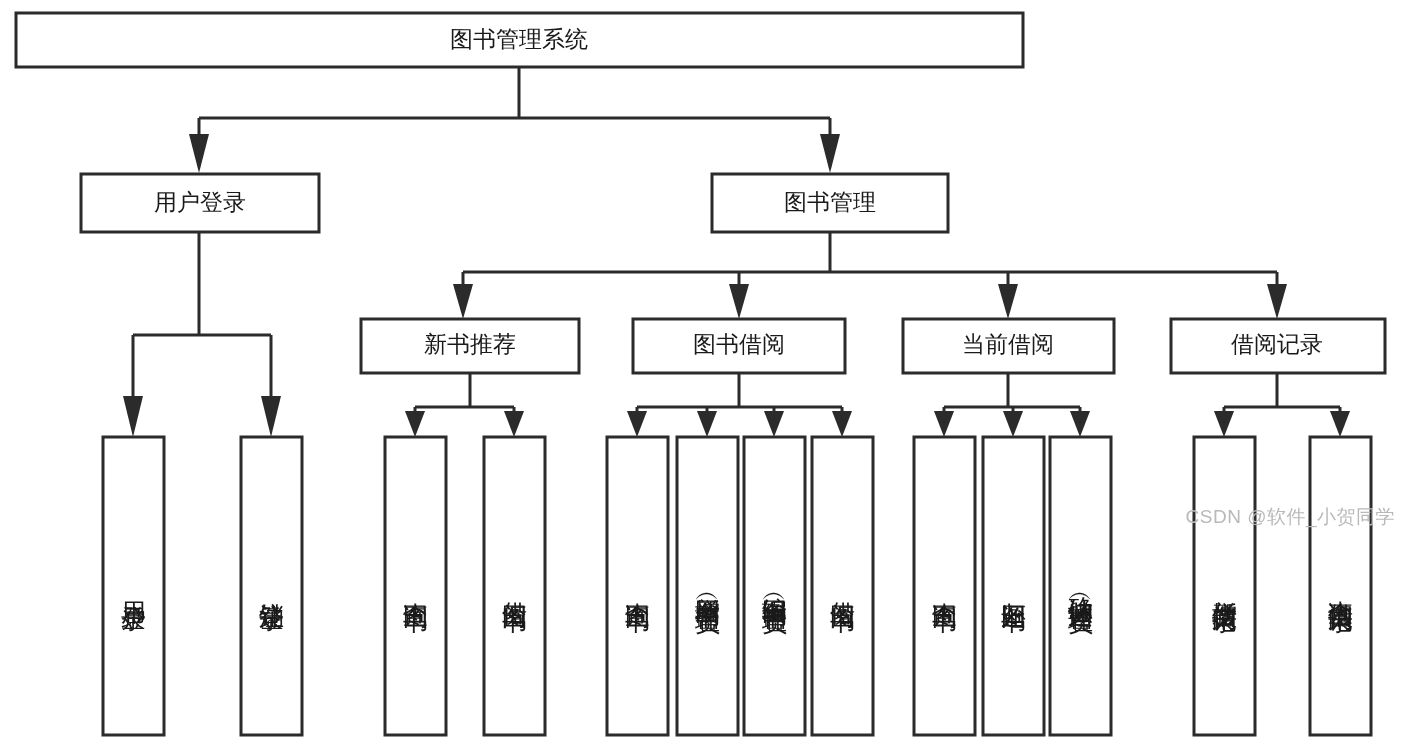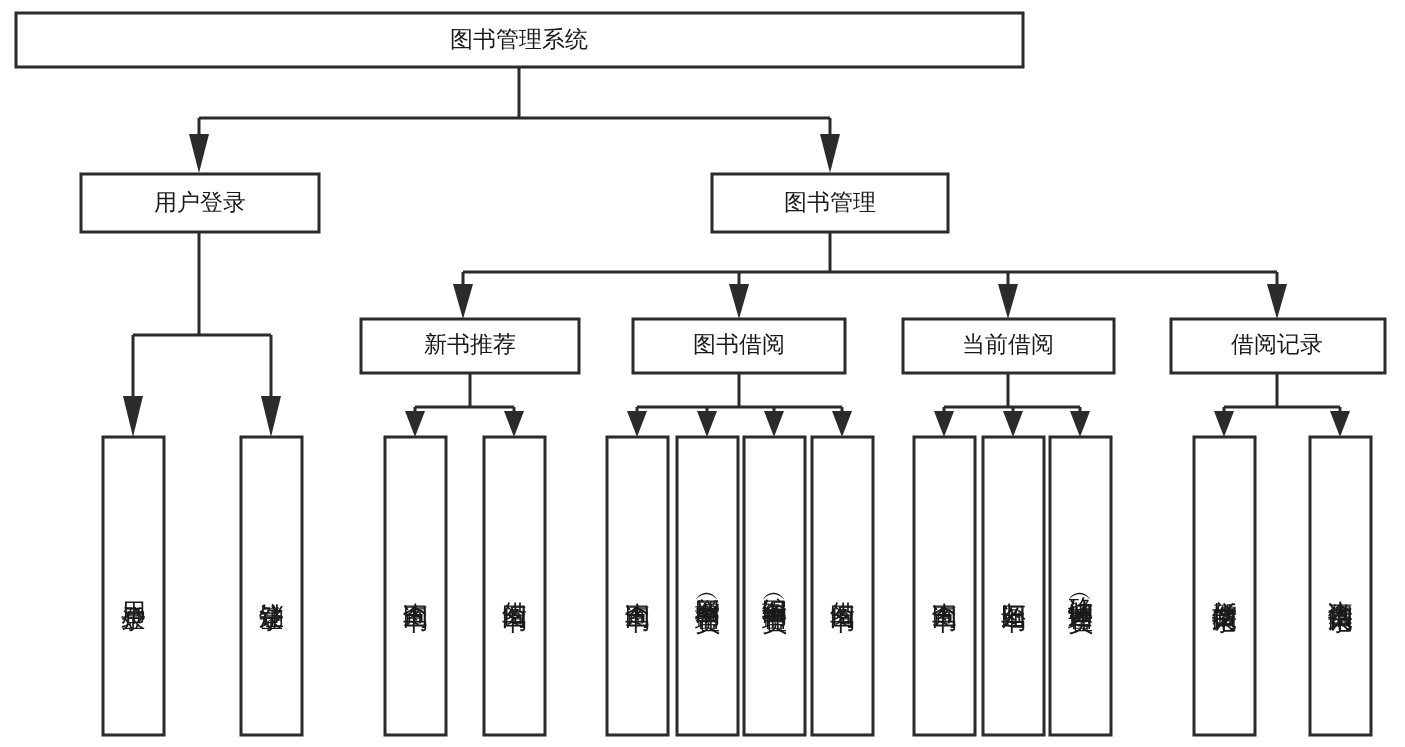--- a/index.html
+++ b/index.html
@@ -227,14 +227,15 @@
   <div class="leaf-label" style="left:744px; top:437px; width:61px; height:298px;">编辑图书（管理员）</div>
   <div class="leaf-label" style="left:812px; top:437px; width:61px; height:298px;">借阅图书</div>
 
   <div class="leaf-label" style="left:914px; top:437px; width:61px; height:298px;">查询图书</div>
   <div class="leaf-label" style="left:983px; top:437px; width:61px; height:298px;">归还图书</div>
   <div class="leaf-label" style="left:1050px; top:437px; width:61px; height:298px;">确认归还（管理员）</div>
 
   <div class="leaf-label" style="left:1194px; top:437px; width:61px; height:298px;">新增借阅记录</div>
   <div class="leaf-label" style="left:1310px; top:437px; width:61px; height:298px;">查询借阅记录</div>
 
+  <div class="watermark">CSDN @软件_小贺同学</div>
 
 </div>
 
 </body></html>

